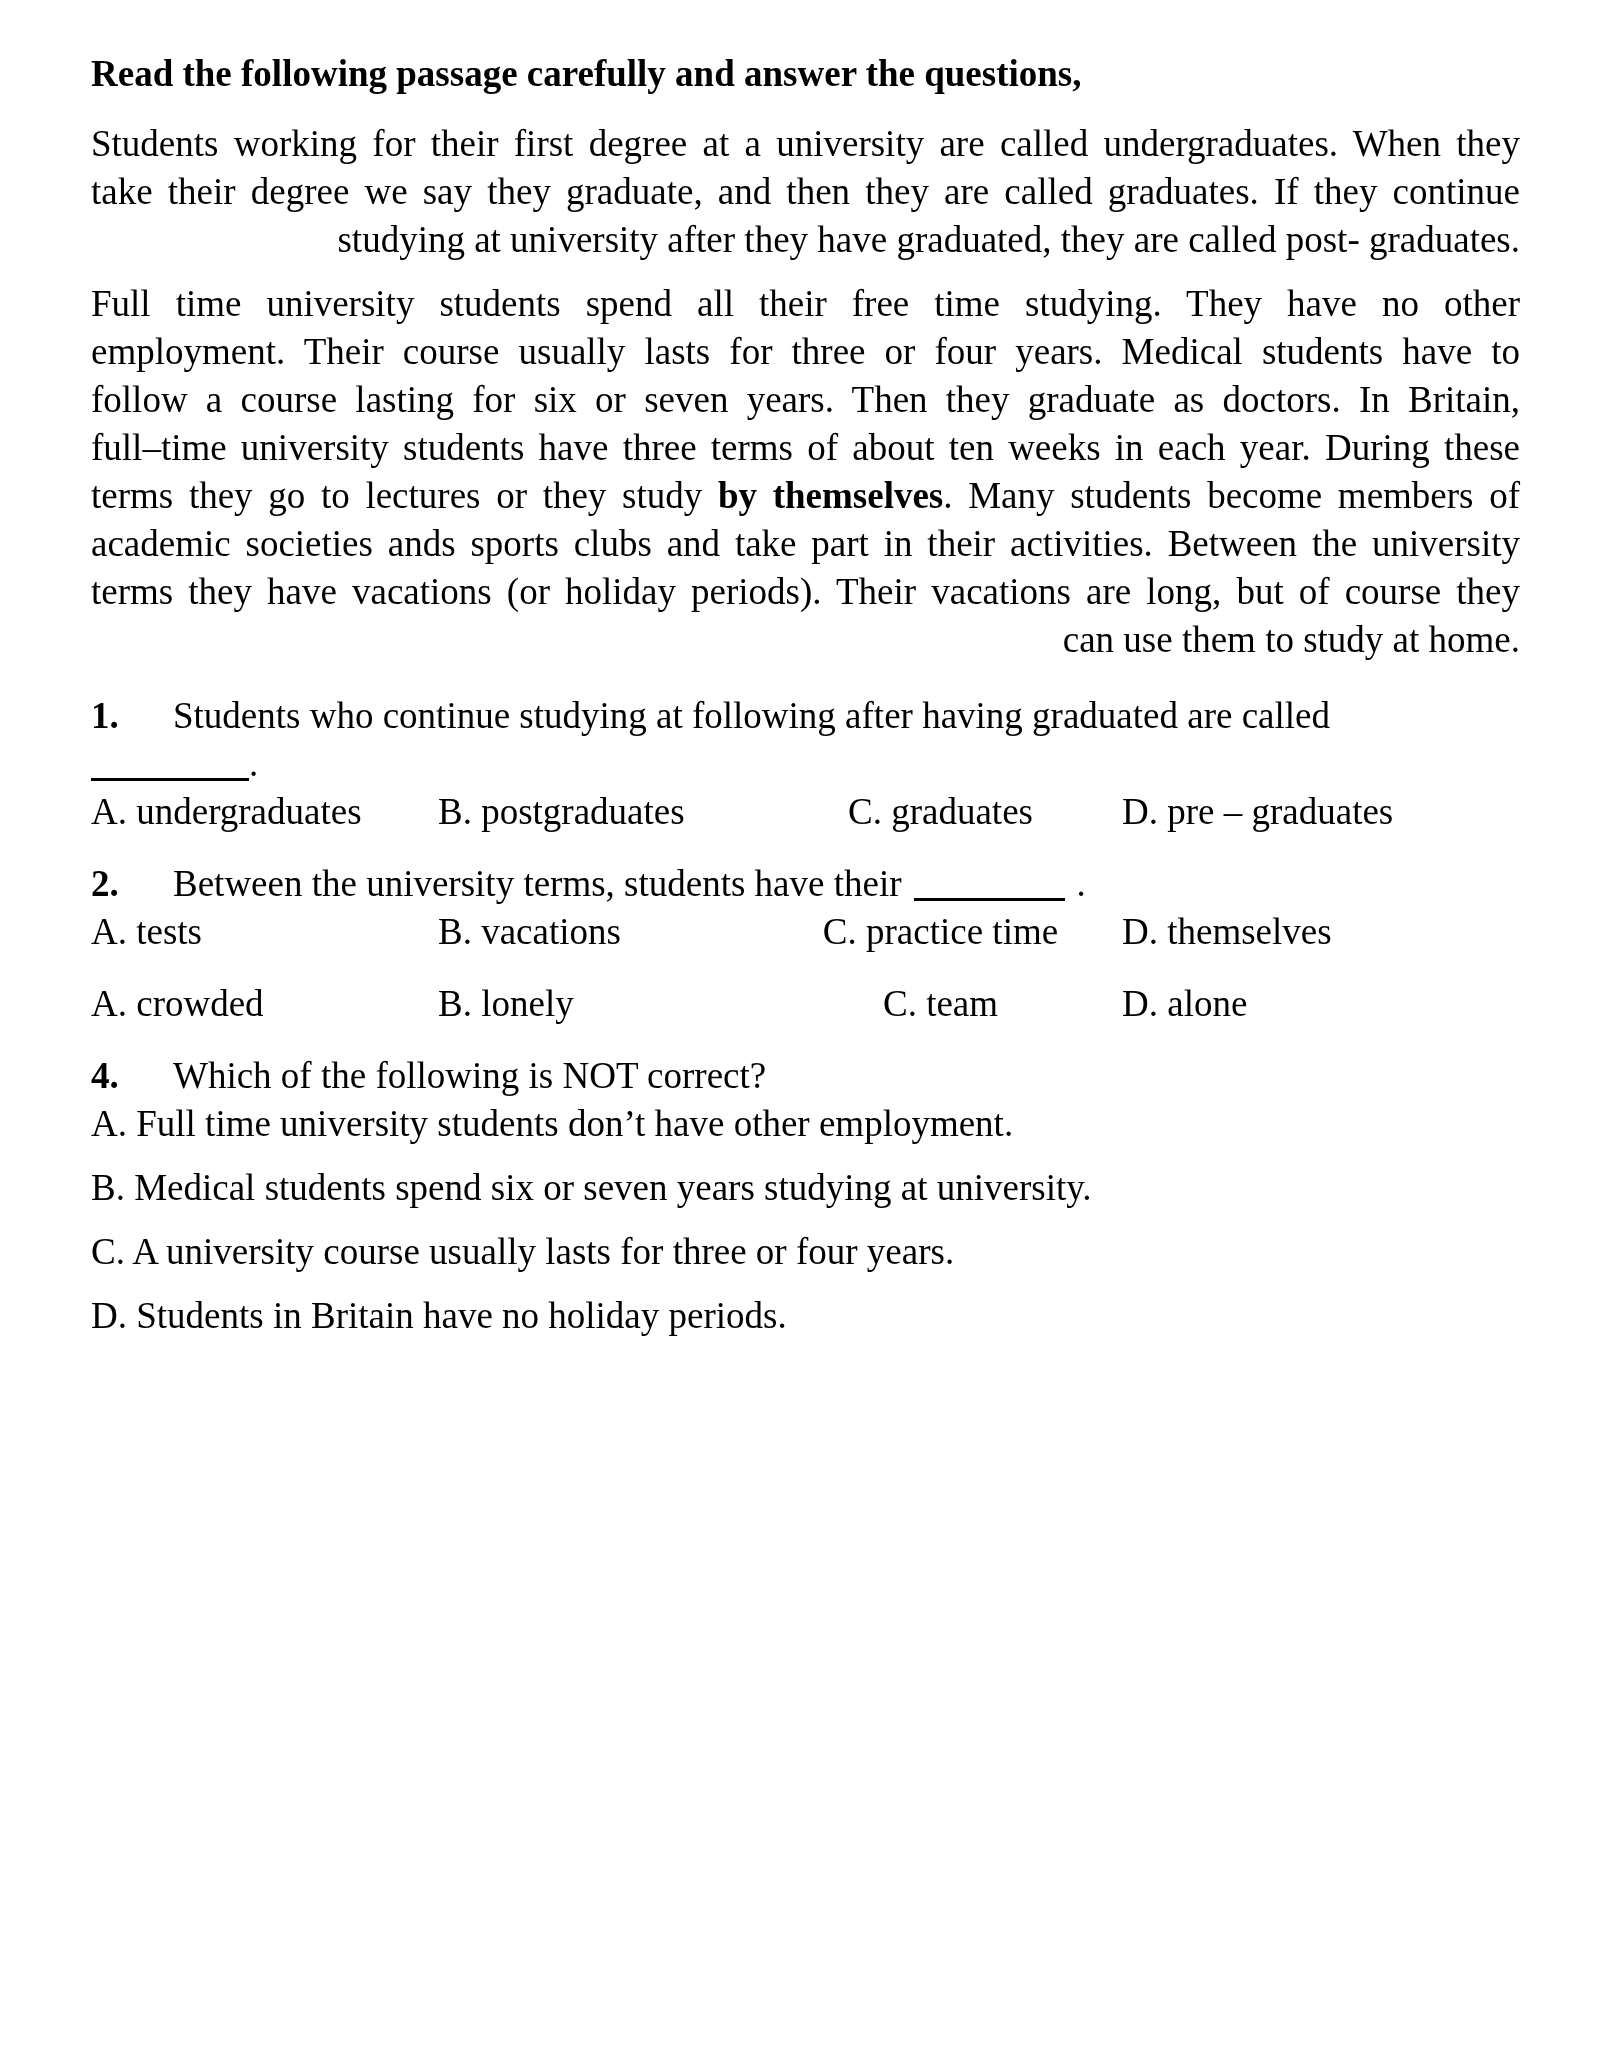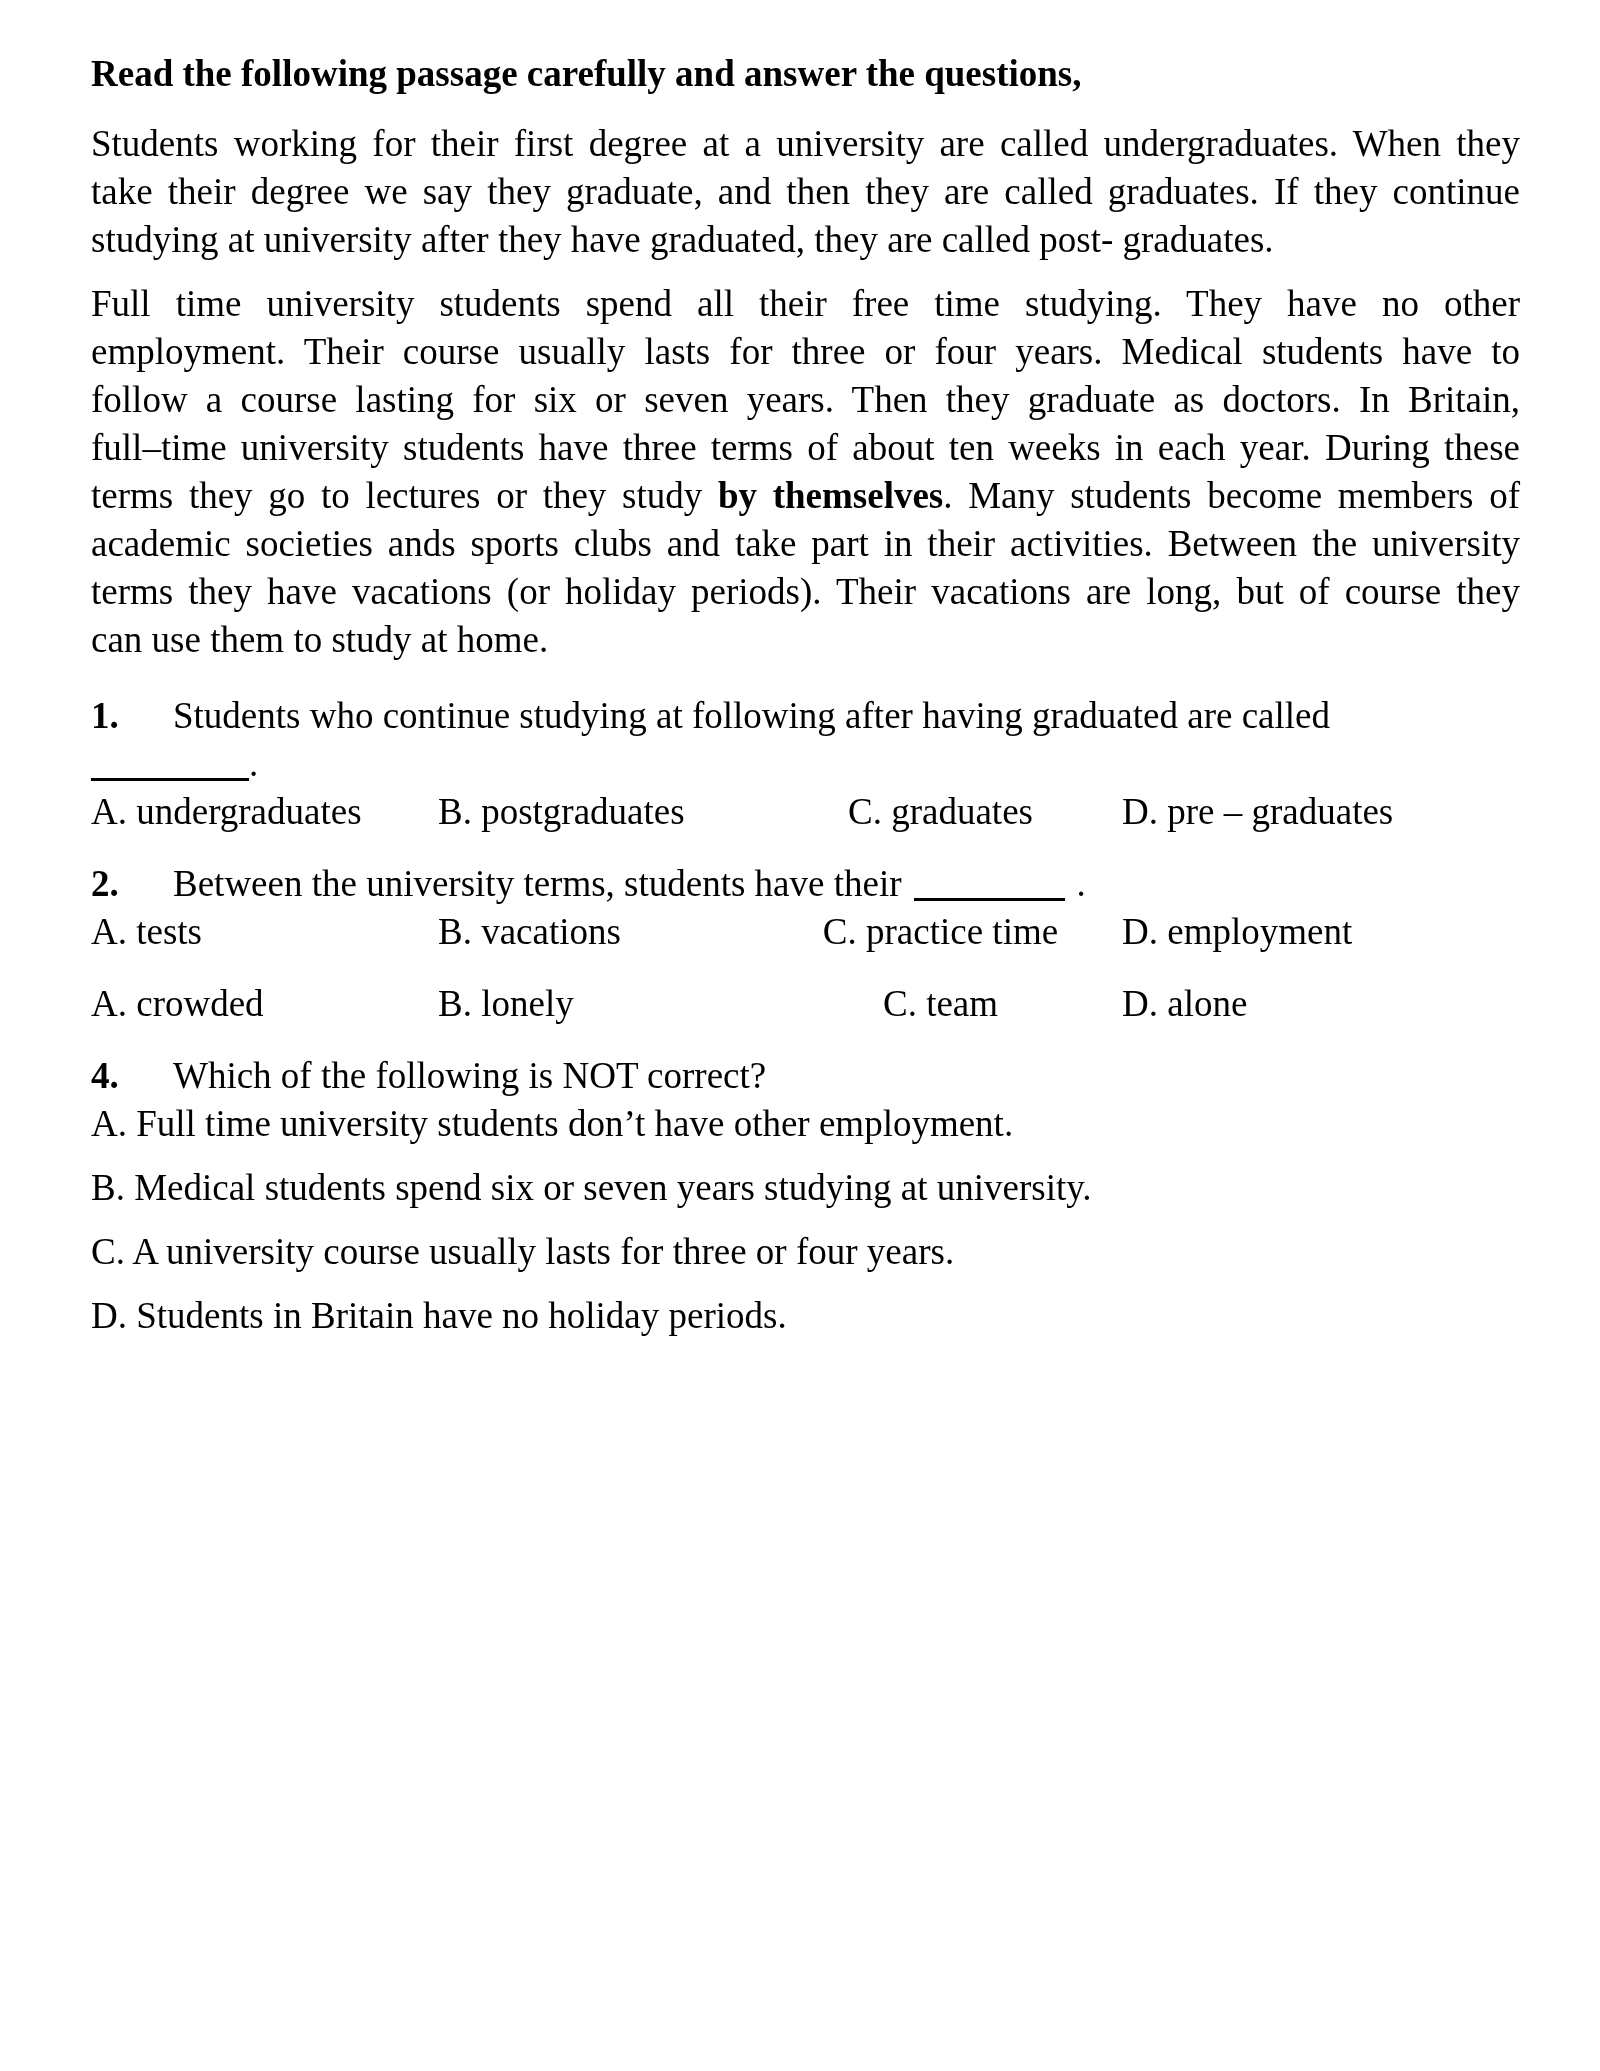--- a/index.html
+++ b/index.html
@@ -16,21 +16,21 @@
     overflow: hidden;
   }
   .heading {
     font-weight: bold;
     margin: 0 0 22px 0;
   }
   .para { margin: 0 8px 16px 0; }
   .para.p2 { margin-bottom: 28px; }
   
   .jline { text-align: justify; text-align-last: justify; }
-  .jline-last { text-align: left; }
+  .jline-last { text-align: right; }
   .question { margin: 0 0 24px 0; }
   .qnum {
     font-weight: bold;
     display: inline-block;
     width: 82px;
   }
   .blank {
     display: inline-block;
     border-bottom: 3px solid #000;
     height: 30px;
@@ -80,21 +80,21 @@
     <span class="opt">D. pre – graduates</span>
   </div>
 </div>
 
 <div class="question">
   <div><b class="qnum">2.</b><span>Between the university terms, students have their</span><span class="blank after-blank-gap" style="width:151px"></span><span class="after-blank-gap">.</span></div>
   <div class="optrow">
     <span class="opt">A. tests</span>
     <span class="opt">B. vacations</span>
     <span class="opt">C. practice time</span>
-    <span class="opt">D. employment</span>
+    <span class="opt">D. themselves</span>
   </div>
 </div>
 
 <div class="question">
   <div class="optrow">
     <span class="opt">A. crowded</span>
     <span class="opt">B. lonely</span>
     <span class="opt">C. team</span>
     <span class="opt">D. alone</span>
   </div>

